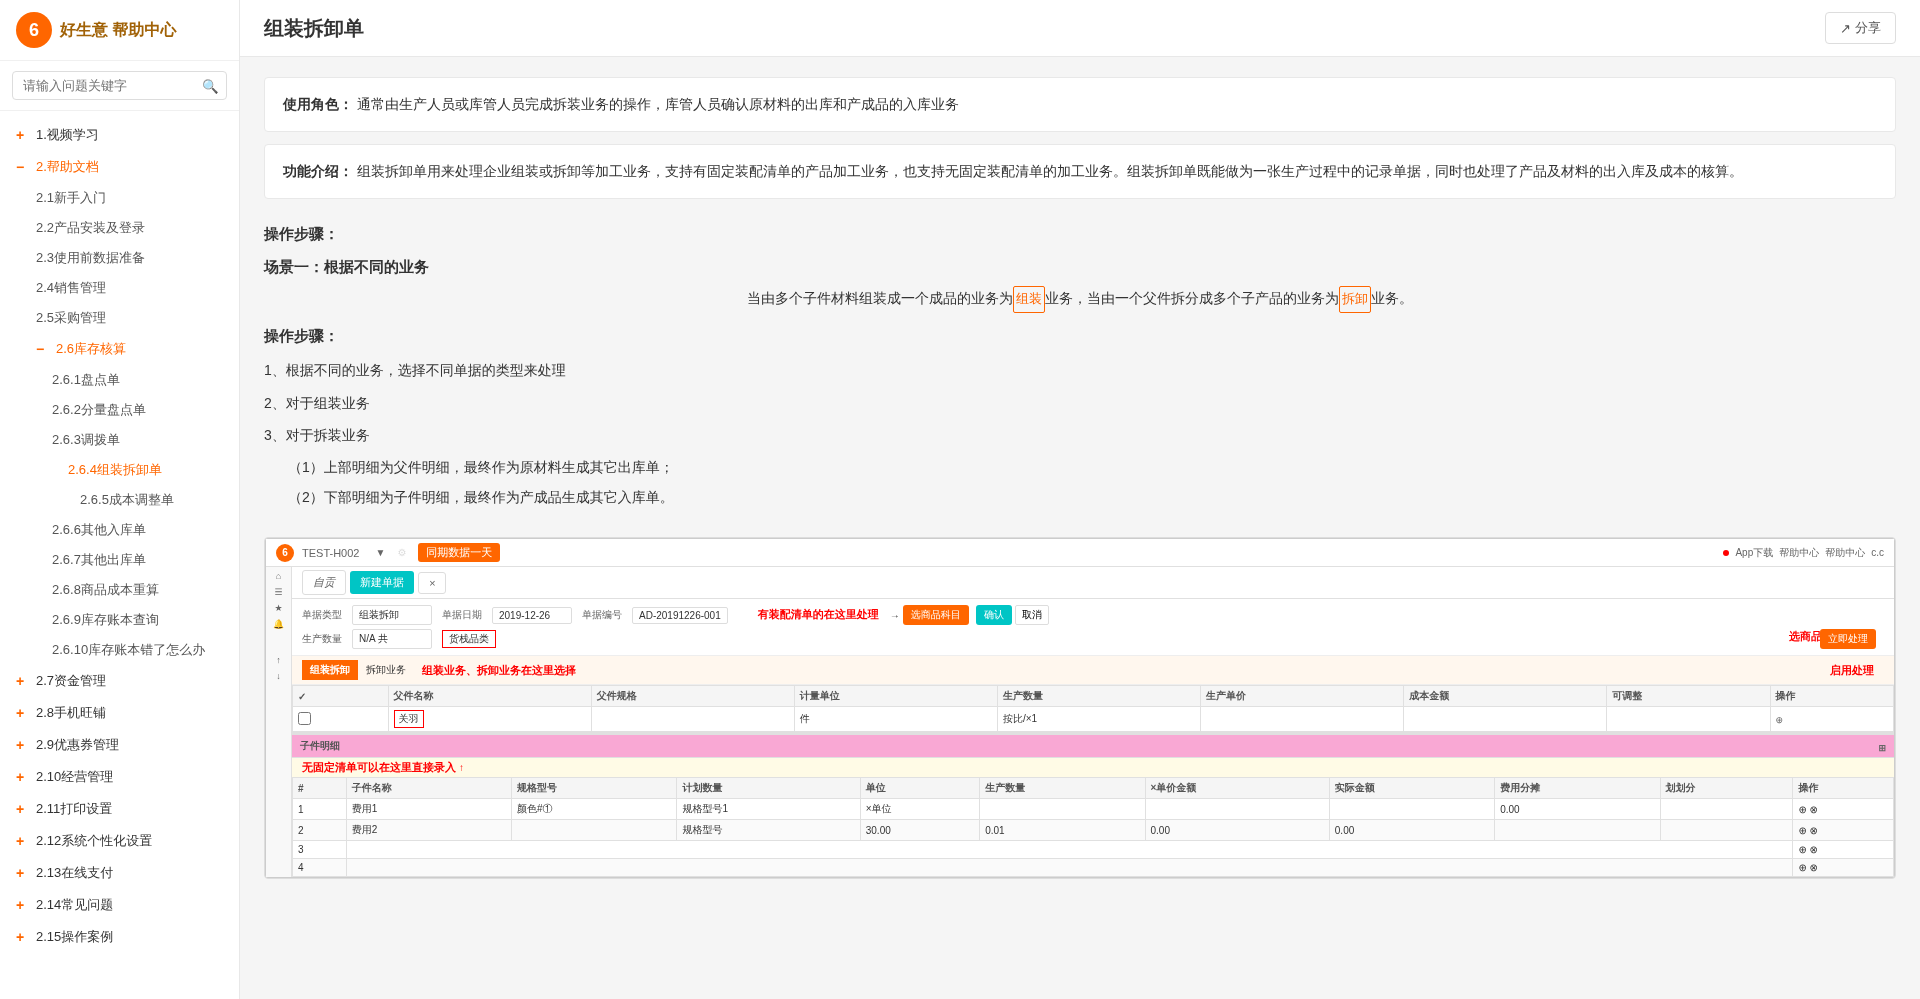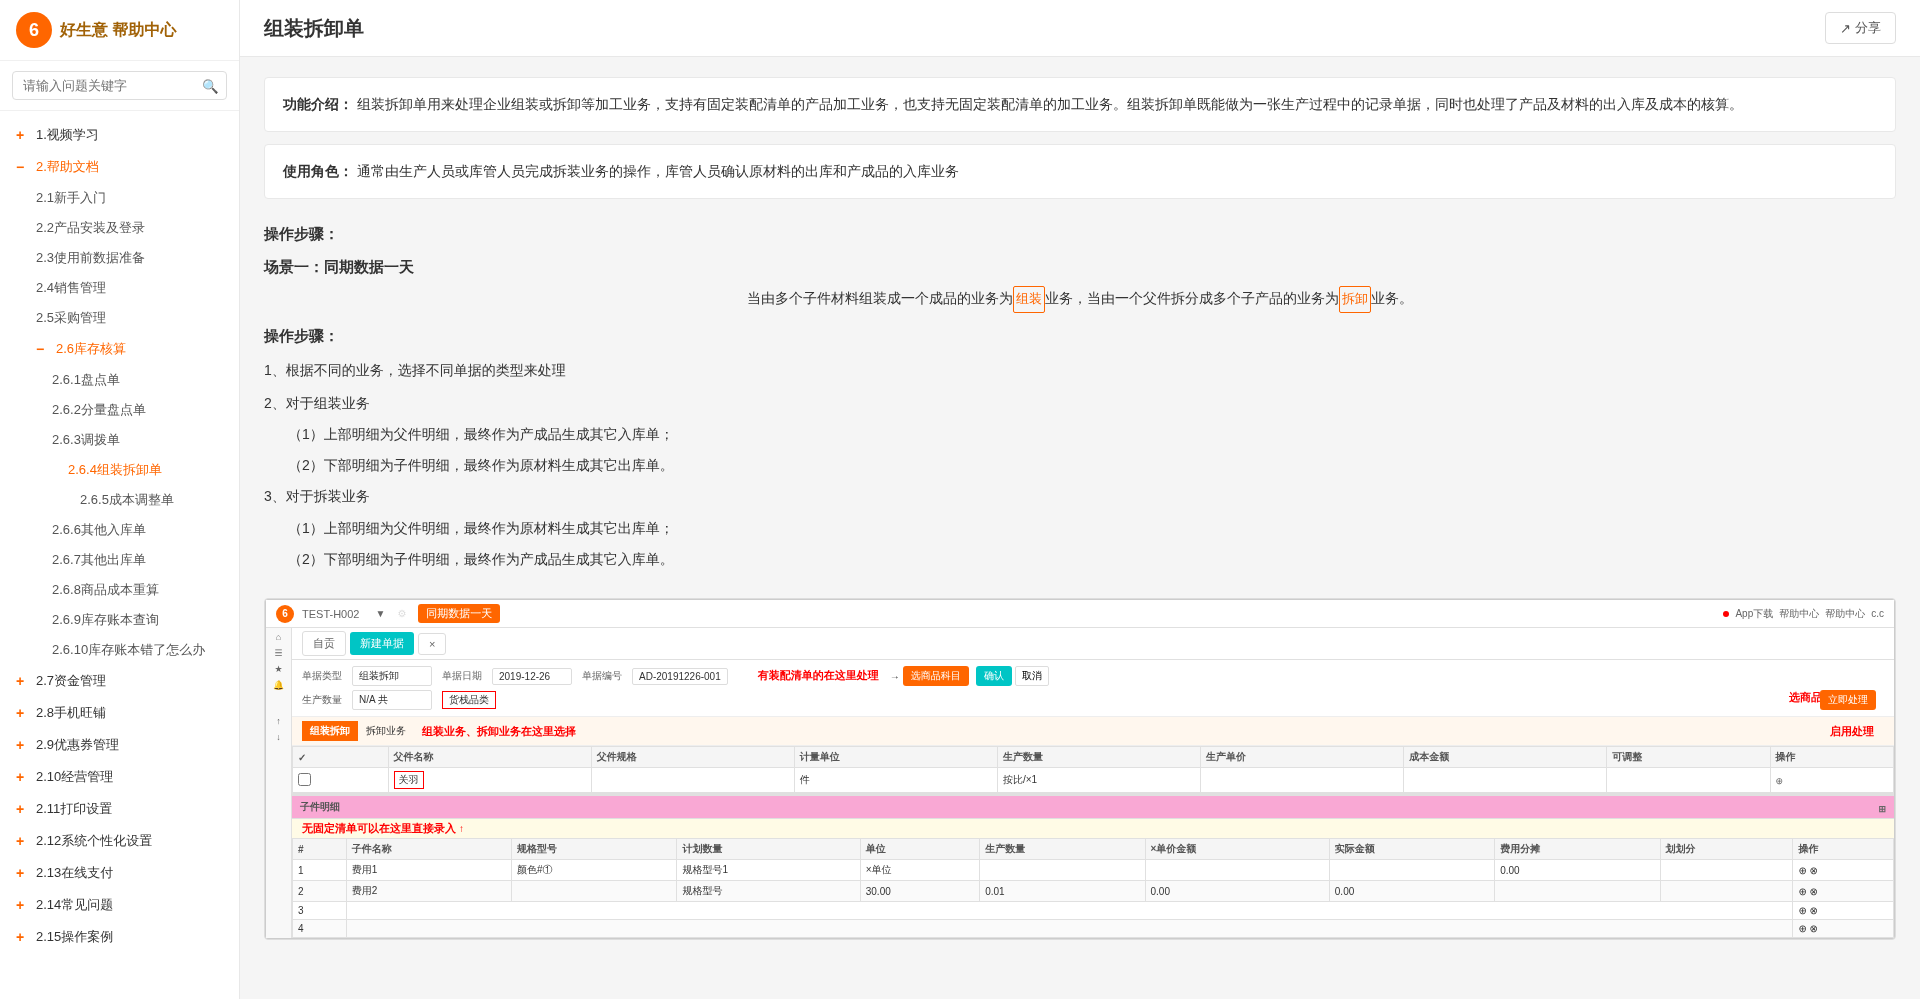--- a/index.html
+++ b/index.html
@@ -239,20 +239,21 @@
       border-radius: 3px;
       cursor: pointer;
     }
     .mock-tab.active-tab {
       background: #00c5c5;
       color: #fff;
     }
     .mock-tab.gray-tab {
       color: #666;
       border: 1px solid #ddd;
+      font-style: italic;
     }
     .mock-input-field {
       border: 1px solid #ddd;
       padding: 2px 6px;
       font-size: 10px;
       border-radius: 2px;
       min-width: 80px;
     }
     .mock-orange-btn {
       background: #ff6600;
@@ -411,48 +412,44 @@
     <h1 class="page-title">组装拆卸单</h1>
     <button class="share-btn">
       <span style="font-size:13px;">↗</span>
       <span>分享</span>
     </button>
   </div>
 
   <div class="content-area">
 
     <div class="info-block">
+      <span style="font-weight:bold;">使用角色：</span>
+      <span>通常由生产人员或库管人员完成拆装业务的操作，库管人员确认原材料的出库和产成品的入库业务</span>
+    </div>
+
+    <div class="info-block">
       <span style="font-weight:bold;">功能介绍：</span>
       <span>组装拆卸单用来处理企业组装或拆卸等加工业务，支持有固定装配清单的产品加工业务，也支持无固定装配清单的加工业务。组装拆卸单既能做为一张生产过程中的记录单据，同时也处理了产品及材料的出入库及成本的核算。</span>
     </div>
 
-    <div class="info-block">
-      <span style="font-weight:bold;">使用角色：</span>
-      <span>通常由生产人员或库管人员完成拆装业务的操作，库管人员确认原材料的出库和产成品的入库业务</span>
-    </div>
-
 
     <div style="padding: 14px 0 8px 0;">
       <div class="section-title">操作步骤：</div>
 
-      <div class="scene-title">场景一：同期数据一天</div>
+      <div class="scene-title">场景一：根据不同的业务</div>
 
       <p class="content-text">
         当由多个子件材料组装成一个成品的业务为<span class="highlight-bracket">组装</span>业务，当由一个父件拆分成多个子产品的业务为<span class="highlight-bracket">拆卸</span>业务。
       </p>
 
       <div class="scene-title">操作步骤：</div>
 
       <ul class="steps-list">
         <li>1、根据不同的业务，选择不同单据的类型来处理</li>
         <li>2、对于组装业务</li>
-        <ul class="sub-list">
-          <li>（1）上部明细为父件明细，最终作为产成品生成其它入库单；</li>
-          <li>（2）下部明细为子件明细，最终作为原材料生成其它出库单。</li>
-        </ul>
         <li>3、对于拆装业务</li>
         <ul class="sub-list">
           <li>（1）上部明细为父件明细，最终作为原材料生成其它出库单；</li>
           <li>（2）下部明细为子件明细，最终作为产成品生成其它入库单。</li>
         </ul>
       </ul>
     </div>
 
     <div class="screenshot-container">
       <div class="mock-screenshot" style="position:relative;">

